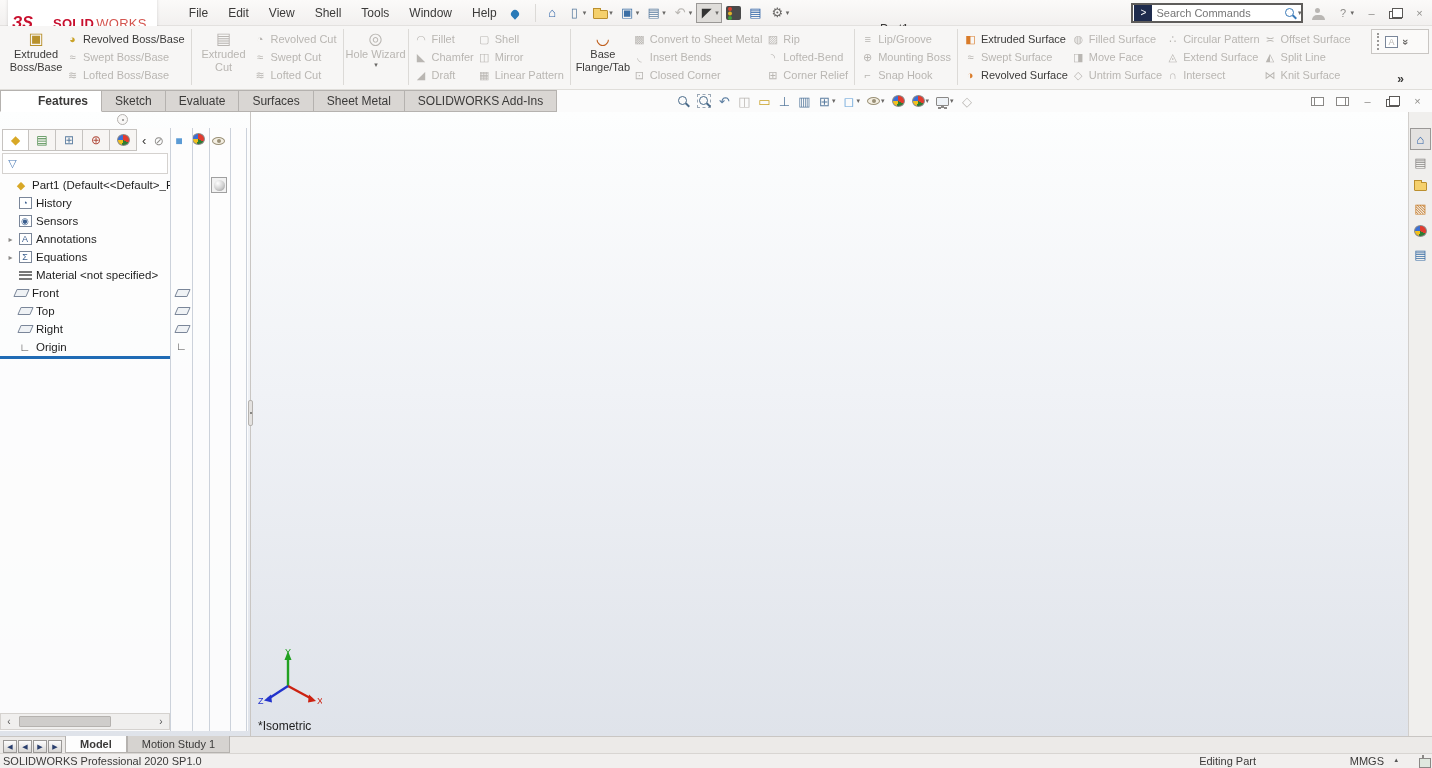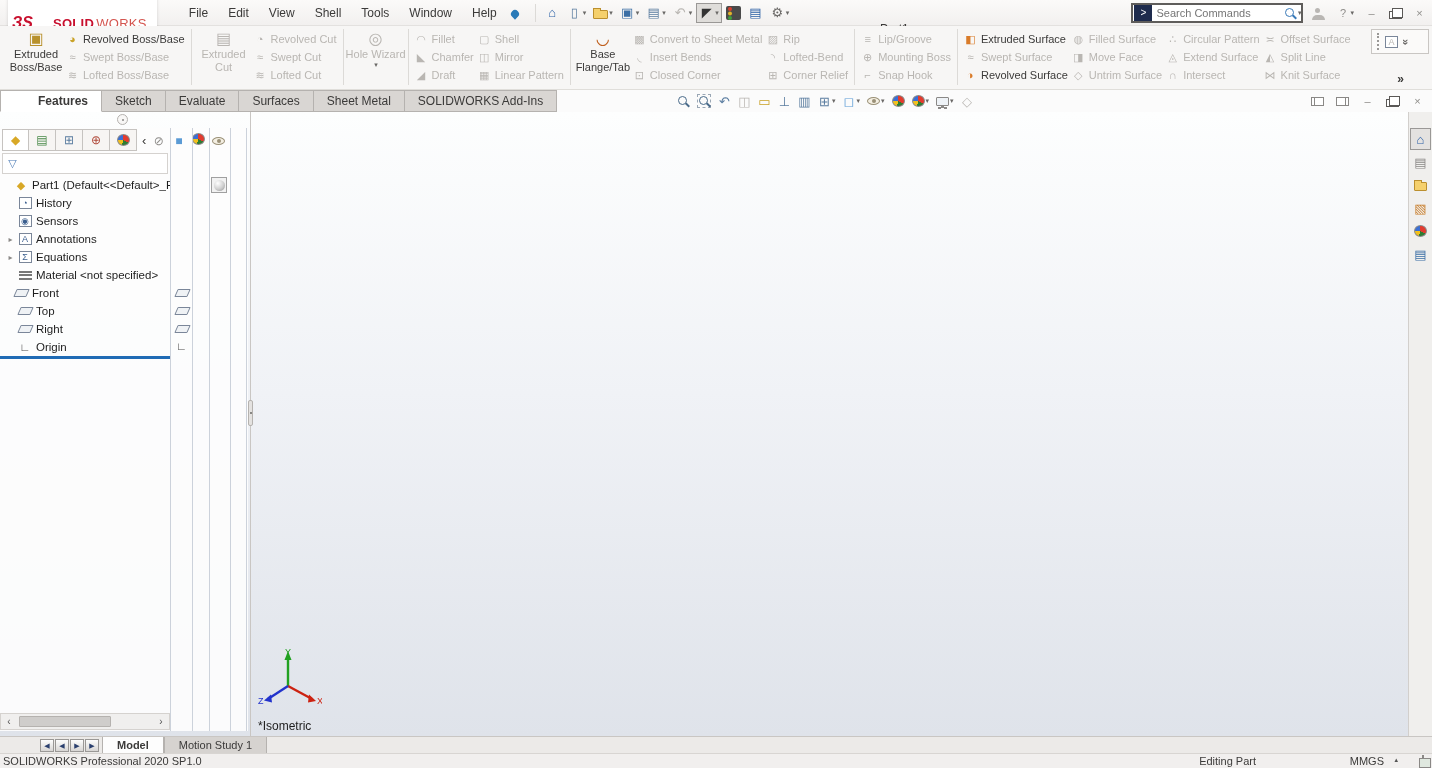--- a/index.html
+++ b/index.html
@@ -128,21 +128,21 @@
   .split-handle{position:absolute;left:0;top:288px;width:5px;height:26px;background:#e4e2e0;border:1px solid #b5b2af;border-radius:2px;}
   .split-handle::after{content:'';position:absolute;left:1px;top:11px;width:2px;height:2px;border-radius:50%;background:#6a6866;}
 
   
   .taskpane{position:absolute;right:0;top:0;bottom:0;width:24px;background:#f0efed;border-left:1px solid #d2cfcc;display:flex;flex-direction:column;align-items:center;padding-top:16px;gap:1px;}
   .tpbtn{width:21px;height:22px;display:flex;align-items:center;justify-content:center;border:1px solid transparent;}
   .tpbtn.active{border-color:#9a9896;background:#e4e2e0;}
   .tpbtn .ic{font-size:13px;}
 
   
-  .motionbar{position:absolute;left:0;top:736px;width:100%;height:17px;background:#eceae8;border-top:1px solid #c9c6c3;display:flex;align-items:center;padding-left:37px;}
+  .motionbar{position:absolute;left:0;top:736px;width:100%;height:17px;background:#eceae8;border-top:1px solid #c9c6c3;display:flex;align-items:flex-end;}
   .mnav{display:flex;align-items:center;gap:1px;padding:0 3px;}
   .mnav span{width:14px;height:13px;background:linear-gradient(#fdfdfd,#d8d6d4);border:1px solid #9a9896;font-size:7px;line-height:11px;text-align:center;color:#2a3f6e;}
   .mtab{padding:0 14px;font-size:11px;line-height:16px;background:#d6d3d0;border:1px solid #b5b2af;border-top:none;color:#3b3a39;white-space:nowrap;}
   .mtab.active{background:#fdfdfd;font-weight:bold;}
 
   
   .statusbar{position:absolute;left:0;top:753px;width:100%;height:15px;background:#f1efee;border-top:1px solid #d8d5d2;font-size:11px;color:#3b3a39;}
   .statusbar .lefttxt{position:absolute;left:3px;top:1px;}
   .statusbar .editing{position:absolute;right:176px;top:1px;}
   .statusbar .units{position:absolute;right:48px;top:1px;}

